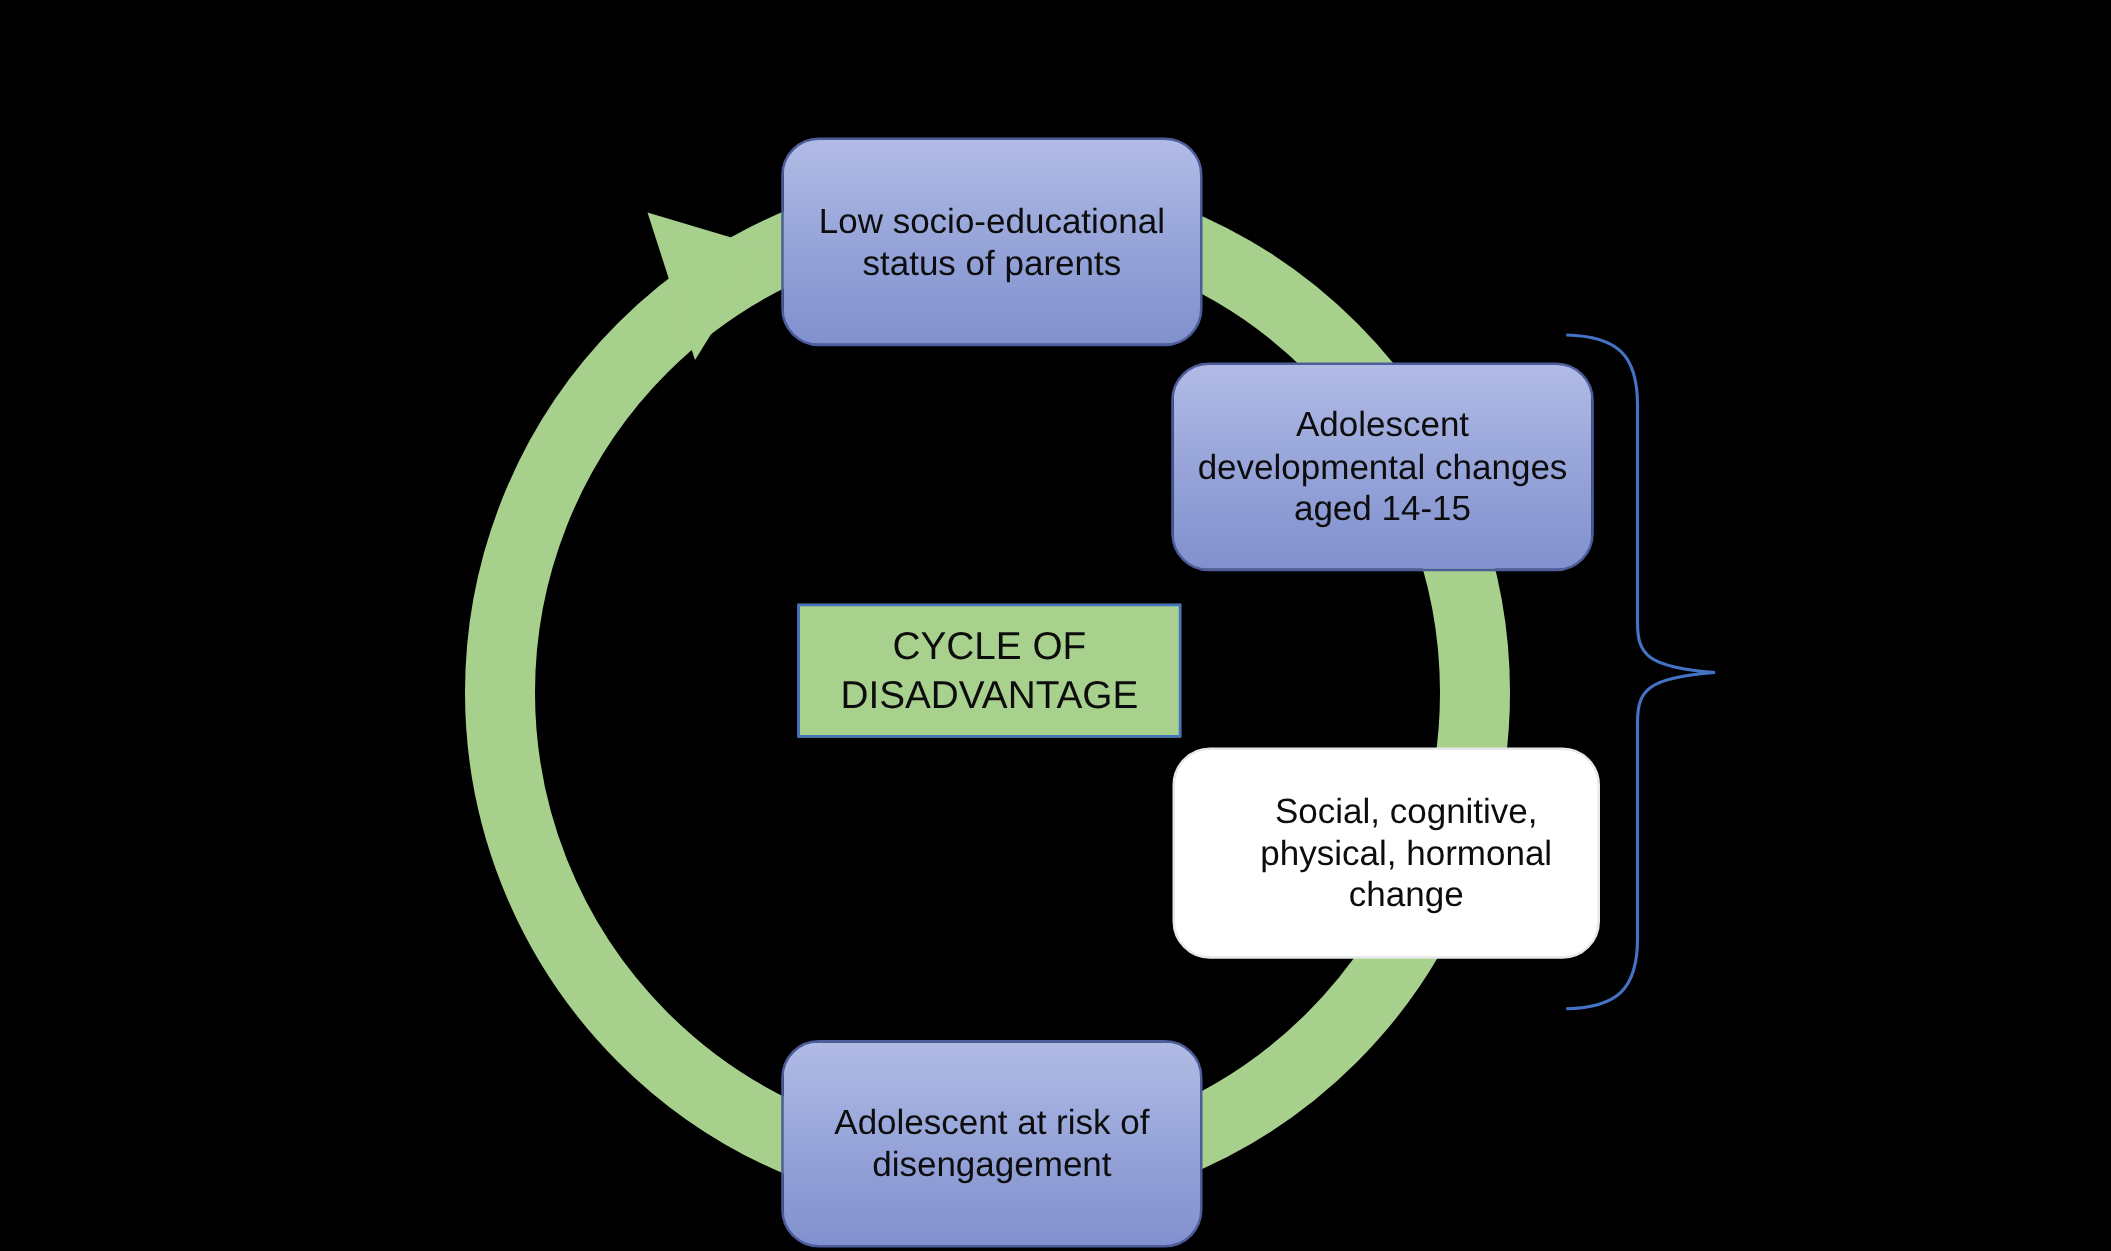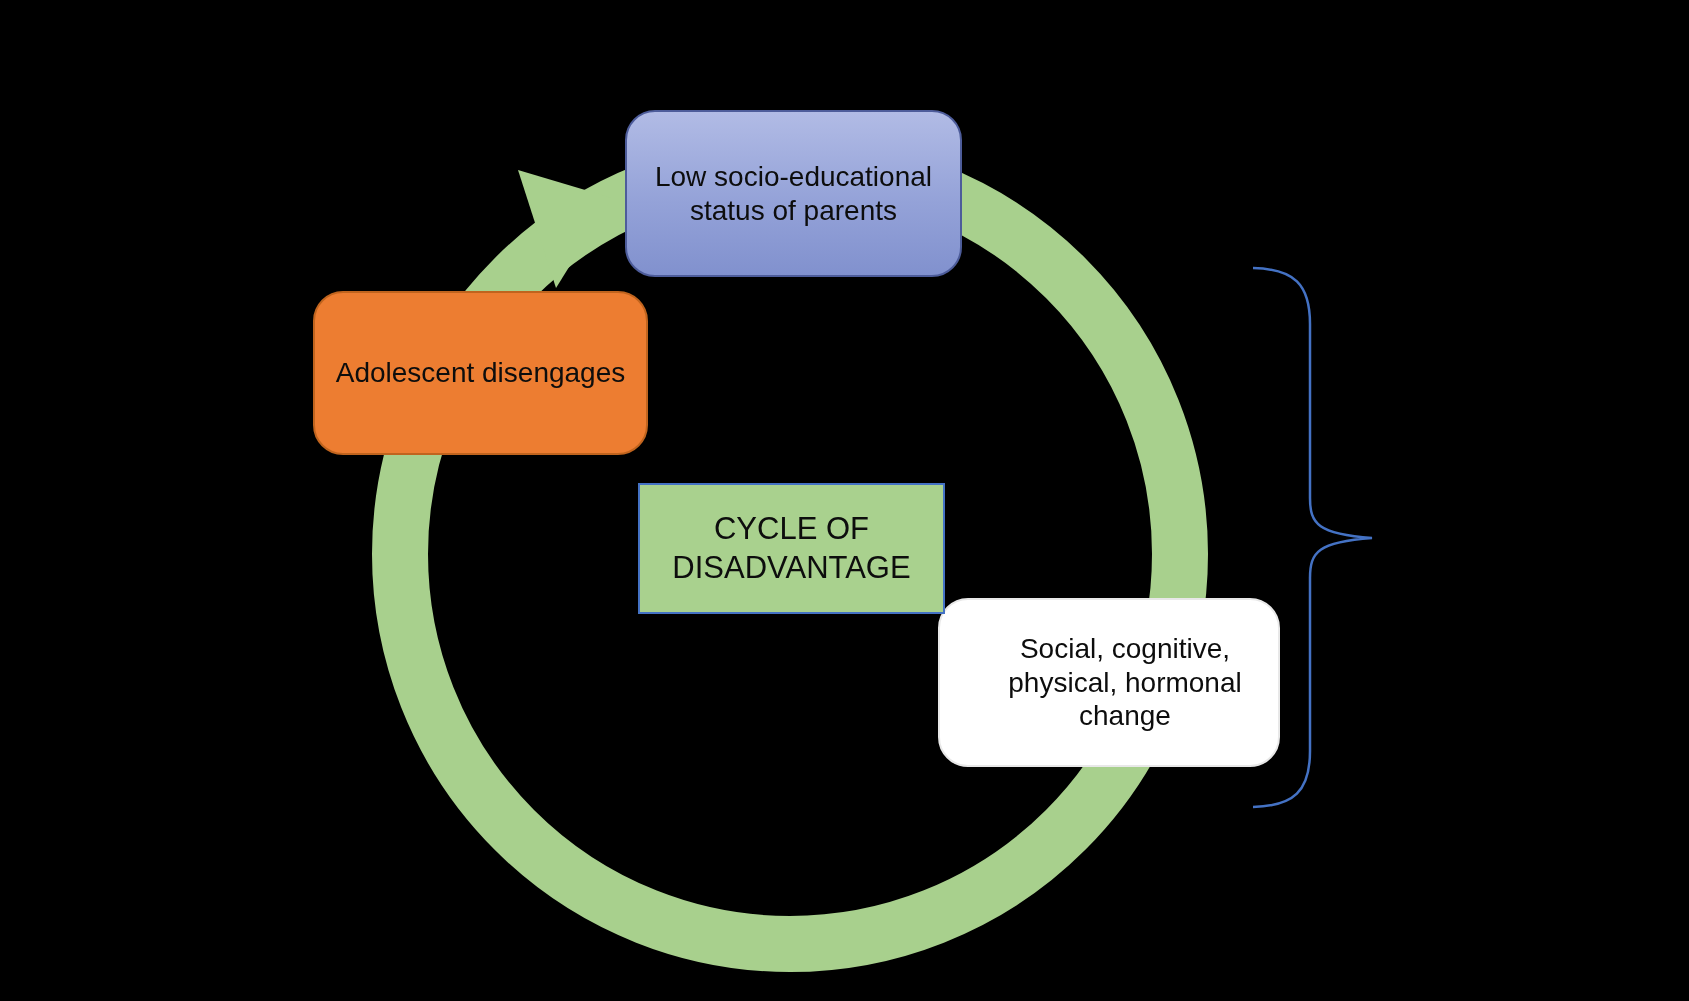--- a/index.html
+++ b/index.html
@@ -56,21 +56,21 @@
   }
   .node.top        { left: 625px; top: 110px; width: 337px; height: 167px; }
   .node.right-upper{ left: 937px; top: 290px; width: 338px; height: 167px; }
   .node.right-lower{ left: 938px; top: 598px; width: 342px; height: 169px; }
   .node.bottom     { left: 625px; top: 832px; width: 337px; height: 166px; }
   .node.left-lower { left: 303px; top: 593px; width: 340px; height: 170px; }
   .node.left-upper { left: 313px; top: 291px; width: 335px; height: 164px; }
   .center-box {
     position: absolute;
     z-index: 2;
-    left: 638px; top: 483px; width: 307px; height: 131px;
+    left: 638px; top: 483px; width: 307px; height: 107px;
     background: #A9D18E;
     border: 2px solid #4472C4;
     box-sizing: border-box;
     display: flex;
     align-items: center;
     justify-content: center;
     text-align: center;
     color: #0d0d0d;
     font-size: 31px;
     line-height: 1.25;
@@ -88,31 +88,37 @@
     <polygon points="612,198 518,170 556,288" fill="#A8D08D"></polygon>
 
     <path d="M 1253 268 C 1294 269 1310 284 1310 324 L 1310 498 C 1310 524 1318 534 1372 538 C 1318 542 1310 552 1310 578 L 1310 751 C 1310 791 1294 806 1253 807" fill="none" stroke="#4472C4" stroke-width="2.5"></path>
   </svg>
 
   <div class="node blue top">
     <span class="node-text">Low socio-educational
 status of parents</span>
   </div>
 
+  <div class="node blue right-upper">
+    <span class="node-text">Adolescent
+developmental changes
+aged 14-15</span>
+  </div>
 
   <div class="node white right-lower">
     <span class="node-text">Social, cognitive,
 physical, hormonal
 change</span>
   </div>
 
+  <div class="node blue bottom">
+    <span class="node-text">Adolescent at risk of
+disengagement</span>
+  </div>
 
 
-  <div class="node orange left-upper">
-    <span class="node-text">Adolescent disengages</span>
-  </div>
 
   <div class="center-box">
     <span class="node-text">CYCLE OF
 DISADVANTAGE</span>
   </div>
 
 </div>
 
 </body></html>

